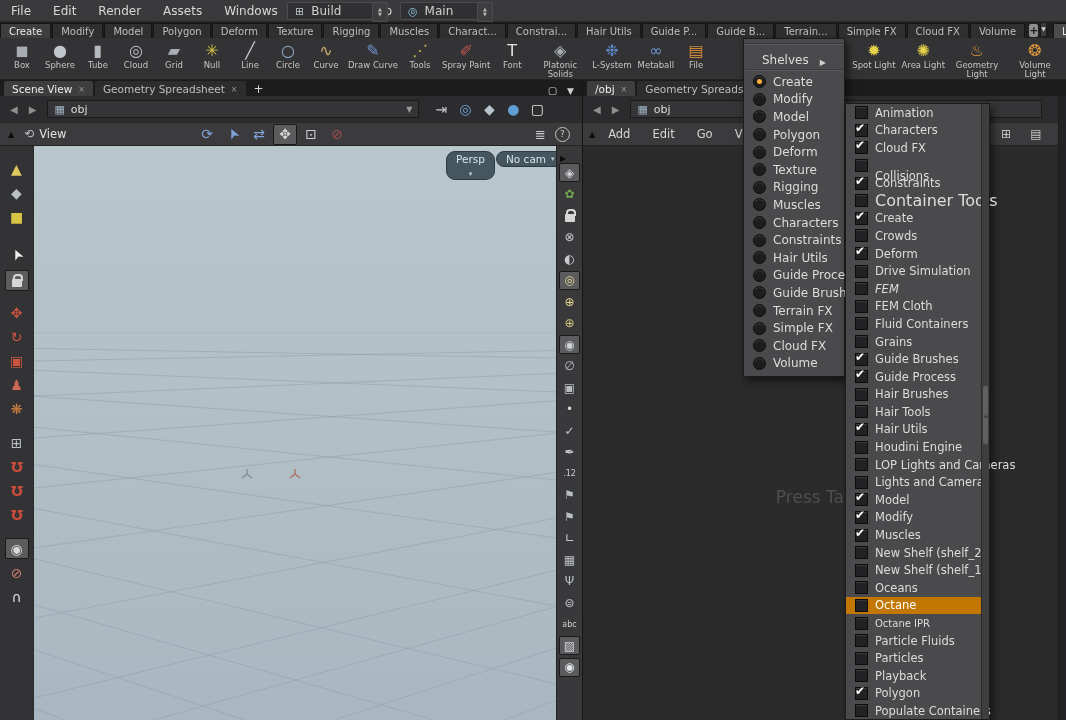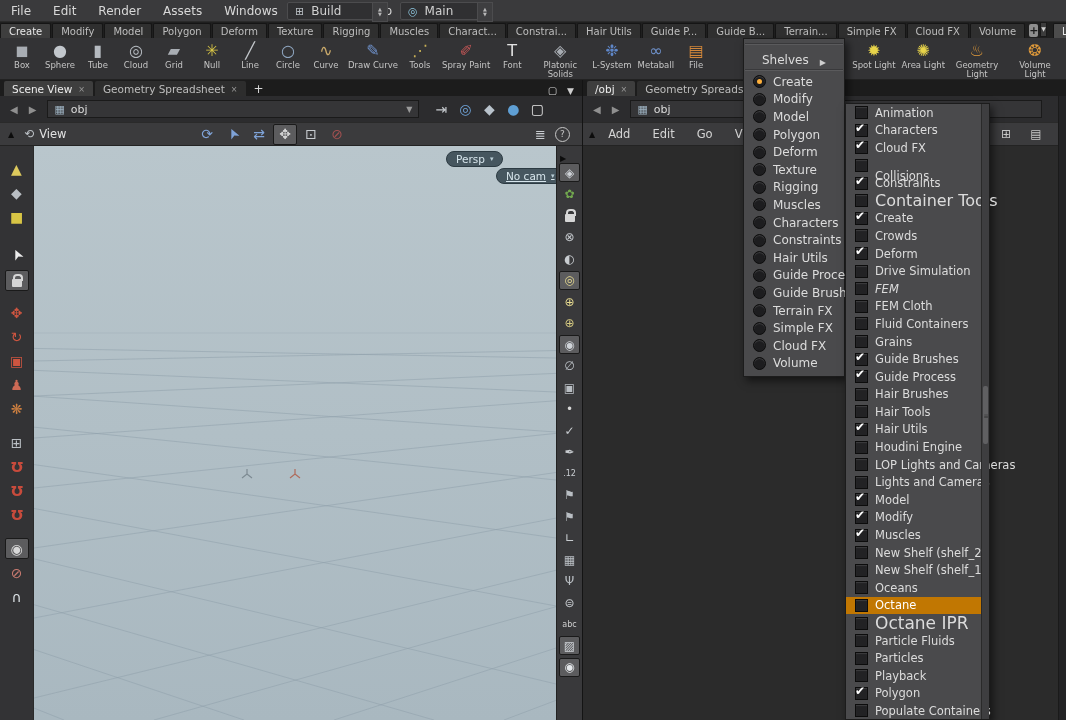--- a/index.html
+++ b/index.html
@@ -467,25 +467,25 @@
         <line x1="522" y1="538" x2="-950" y2="185"></line>
           <line x1="400" y1="574" x2="-950" y2="185"></line>
         <line x1="210" y1="574" x2="-950" y2="185"></line>
           <line x1="30" y1="574" x2="-950" y2="185"></line>
       </g>
       <g>
         <path d="M208 332 L213 328 L218 332 M213 328 L213 323" stroke="#7d8a92" fill="none" stroke-width="1.2"></path>
         <path d="M256 332 L261 328 L266 332 M261 328 L261 323" stroke="#b06a5a" fill="none" stroke-width="1.2"></path>
       </g>
     </svg>
-    <div class="pill" style="left:412px;top:5px;">
+    <div class="pill" style="left:412px;top:5px;flex-direction:column;">
       <span>Persp</span>
       <span class="pd">▾</span>
     </div>
-    <div class="pill" style="left:462px;top:22px;text-decoration:underline;">
+    <div class="pill" style="left:462px;top:5px;">
       <span>No cam</span>
       <span class="pd">▾</span>
     </div>
   </div>
 
   <div class="abs rtoolbar">
     <span class="panearrow" style="align-self:flex-start;padding-left:3px;">▶</span>
     <div style="display:flex;flex-direction:column;align-items:center;">
 
         <div class="tbtn active">
@@ -634,20 +634,21 @@
         </div>
 
         <div class="tbtn" style="width:16px;">
           <span class="g" style="font-size: 12px; color: rgb(200, 200, 200);">▤</span>
         </div>
       </div>
   </div>
 
   <div class="abs netbody"></div>
   <div class="abs hint">
+    <div>Press Ta</div>
   </div>
 
   <div class="abs vscroll"></div>
 
   <div class="menu mainmenu">
     <div class="sep"></div>
     <div class="shelves-row">
       <span>Shelves</span>
       <span class="arr">▶</span>
     </div>
@@ -884,21 +885,21 @@
           <span style="font-size:11.5px;">Oceans</span>
         </div>
 
         <div class="mrow hl">
           <span class="cb"></span>
           <span style="font-size:11.5px;">Octane</span>
         </div>
 
         <div class="mrow">
           <span class="cb"></span>
-          <span style="font-size:17px;">Octane IPR</span>
+          <span style="font-size:10px;">Octane IPR</span>
         </div>
 
         <div class="mrow">
           <span class="cb"></span>
           <span style="font-size:11.5px;">Particle Fluids</span>
         </div>
 
         <div class="mrow">
           <span class="cb"></span>
           <span style="font-size:11.5px;">Particles</span>

